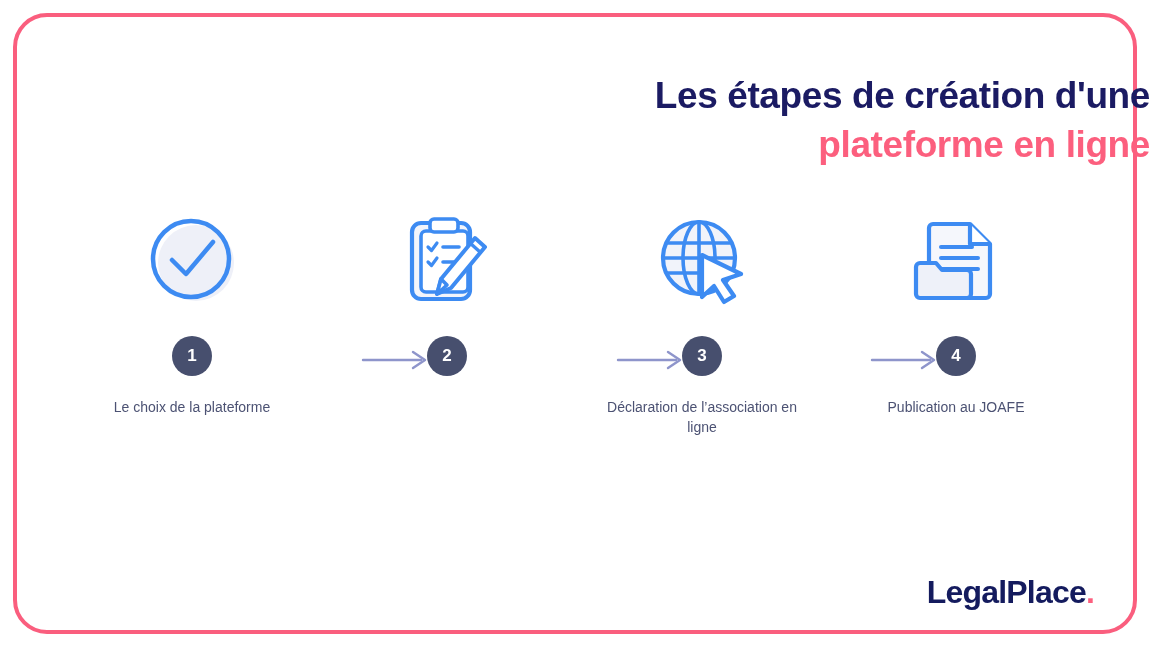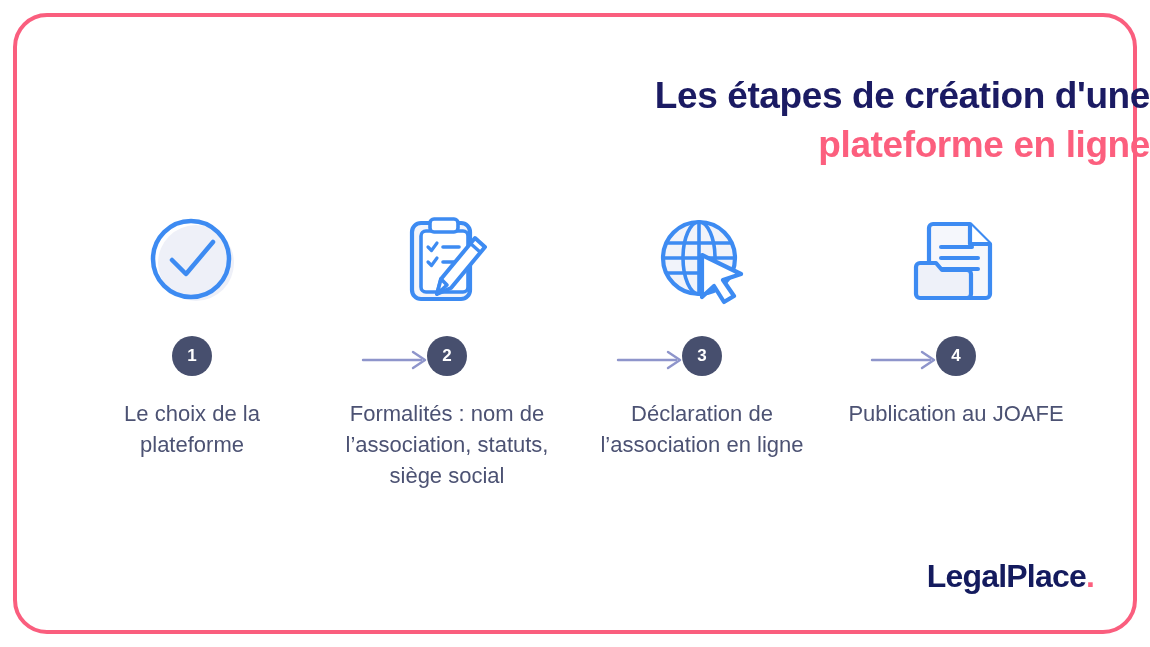--- a/index.html
+++ b/index.html
@@ -87,41 +87,41 @@
     font-size: 17px;
     font-weight: bold;
     line-height: 40px;
     margin: 14px auto 0 auto;
     text-align: center;
   }
 
   .step-label {
     margin-top: 22px;
     color: #4c5273;
-    font-size: 22px;
+    font-size: 14px;
     line-height: 1.42;
     padding: 0 6px;
   }
 
   
   .arrow {
     position: absolute;
     top: 148px;
     width: 70px;
     height: 24px;
   }
   .arrow-1 { left: 286px; }
   .arrow-2 { left: 541px; }
   .arrow-3 { left: 795px; }
 
   
   .logo {
     position: absolute;
     right: 56px;
-    bottom: 52px;
+    bottom: 36px;
     font-size: 32px;
     font-weight: bold;
     color: #141b5e;
     letter-spacing: -0.8px;
   }
   .logo .dot { color: #fc5f7e; }
 </style>
 </head>
 <body>
 
@@ -165,21 +165,20 @@
           <line x1="46" y1="51" x2="57" y2="51" stroke="#3d8bf2" stroke-width="3.6" stroke-linecap="round"></line>
 
           <path d="M40 83 L44 68 L78 27 L88 36 L54 77 Z" fill="#ffffff" stroke="#3d8bf2" stroke-width="4" stroke-linejoin="round"></path>
 
           <path d="M40 83 L44 68 L50 74 Z" fill="#ffffff" stroke="#3d8bf2" stroke-width="3.6" stroke-linejoin="round"></path>
 
           <line x1="73" y1="32" x2="83" y2="41" stroke="#3d8bf2" stroke-width="3.4" stroke-linecap="round"></line>
         </svg>
       </div>
       <div class="badge">2</div>
-      <div class="step-label">Formalités : nom de l’association, statuts, siège social</div>
     </div>
 
     <div class="step step-3">
       <div class="icon-slot">
         <svg width="100" height="100" viewBox="0 0 100 100">
           <circle cx="47" cy="47" r="36" fill="#f1f3fa" stroke="#3d8bf2" stroke-width="4.2"></circle>
 
           <line x1="15" y1="32" x2="79" y2="32" stroke="#3d8bf2" stroke-width="3.6" stroke-linecap="round"></line>
           <line x1="11.5" y1="47" x2="83" y2="47" stroke="#3d8bf2" stroke-width="3.6" stroke-linecap="round"></line>
           <line x1="15" y1="62" x2="79" y2="62" stroke="#3d8bf2" stroke-width="3.6" stroke-linecap="round"></line>

